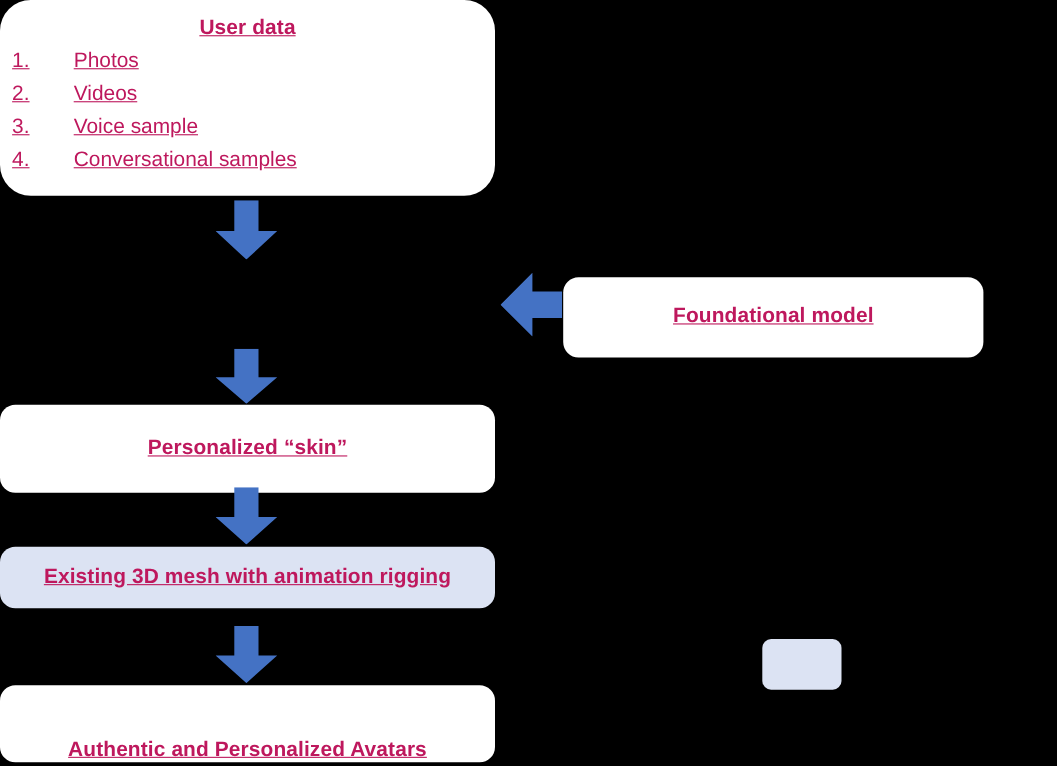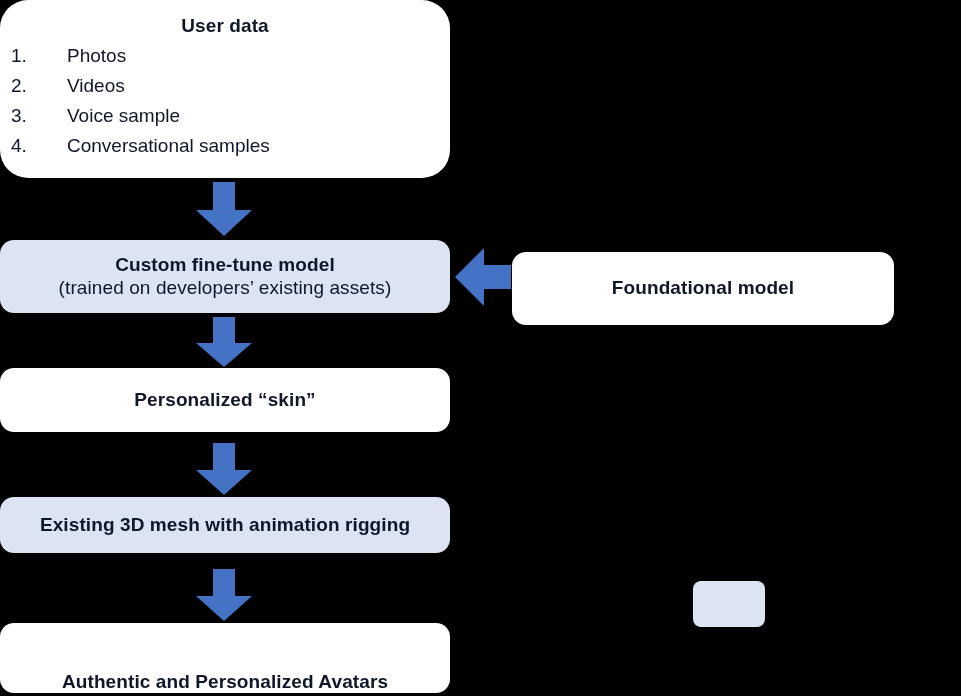--- a/index.html
+++ b/index.html
@@ -22,23 +22,24 @@
     background: #000000;
   }
   .node {
     position: absolute;
     box-sizing: border-box;
     border-radius: 14px;
     display: flex;
     flex-direction: column;
     align-items: center;
     justify-content: center;
-    color: #0f172a;
+    color: #be185d;
     text-align: center;
     line-height: 1.18;
+    text-decoration: underline;
   }
   .node.white { background: #FFFFFF; }
   .node.lightblue { background: #DCE3F3; }
 
   .title {
     font-weight: bold;
     font-size: 19px;
     letter-spacing: 0.1px;
   }
   .subtitle {
@@ -75,21 +76,21 @@
   .data-list li .txt { flex: 1 1 auto; }
 
   
   #box-finetune {
     left: 0px; top: 240px;
     width: 450px; height: 73px;
   }
   
   #box-skin {
     left: 0px; top: 368px;
-    width: 450px; height: 64px;
+    width: 450px; height: 80px;
   }
   
   #box-mesh {
     left: 0px; top: 497px;
     width: 450px; height: 56px;
     padding: 0 26px;
   }
   
   #box-avatars {
     left: 0px; top: 623px;
@@ -136,24 +137,20 @@
         <span class="num">4.</span>
         <span class="txt">Conversational samples</span>
       </li>
     </ul>
   </div>
 
   <svg class="arrow" style="left:196px; top:182px;" width="56" height="54" viewBox="0 0 56 54">
     <polygon points="17,0 39,0 39,28 56,28 28,54 0,28 17,28" fill="#4472C4"></polygon>
   </svg>
 
-  <div class="node lightblue" id="box-finetune">
-    <div class="title">Custom fine-tune model</div>
-    <div class="subtitle">(trained on developers’ existing assets)</div>
-  </div>
 
   <svg class="arrow" style="left:455px; top:248px;" width="56" height="58" viewBox="0 0 56 58">
     <polygon points="0,29 29,0 29,17 56,17 56,41 29,41 29,58" fill="#4472C4"></polygon>
   </svg>
 
   <div class="node white" id="box-foundational">
     <div class="title">Foundational model</div>
   </div>
 
   <svg class="arrow" style="left:196px; top:317px;" width="56" height="50" viewBox="0 0 56 50">

